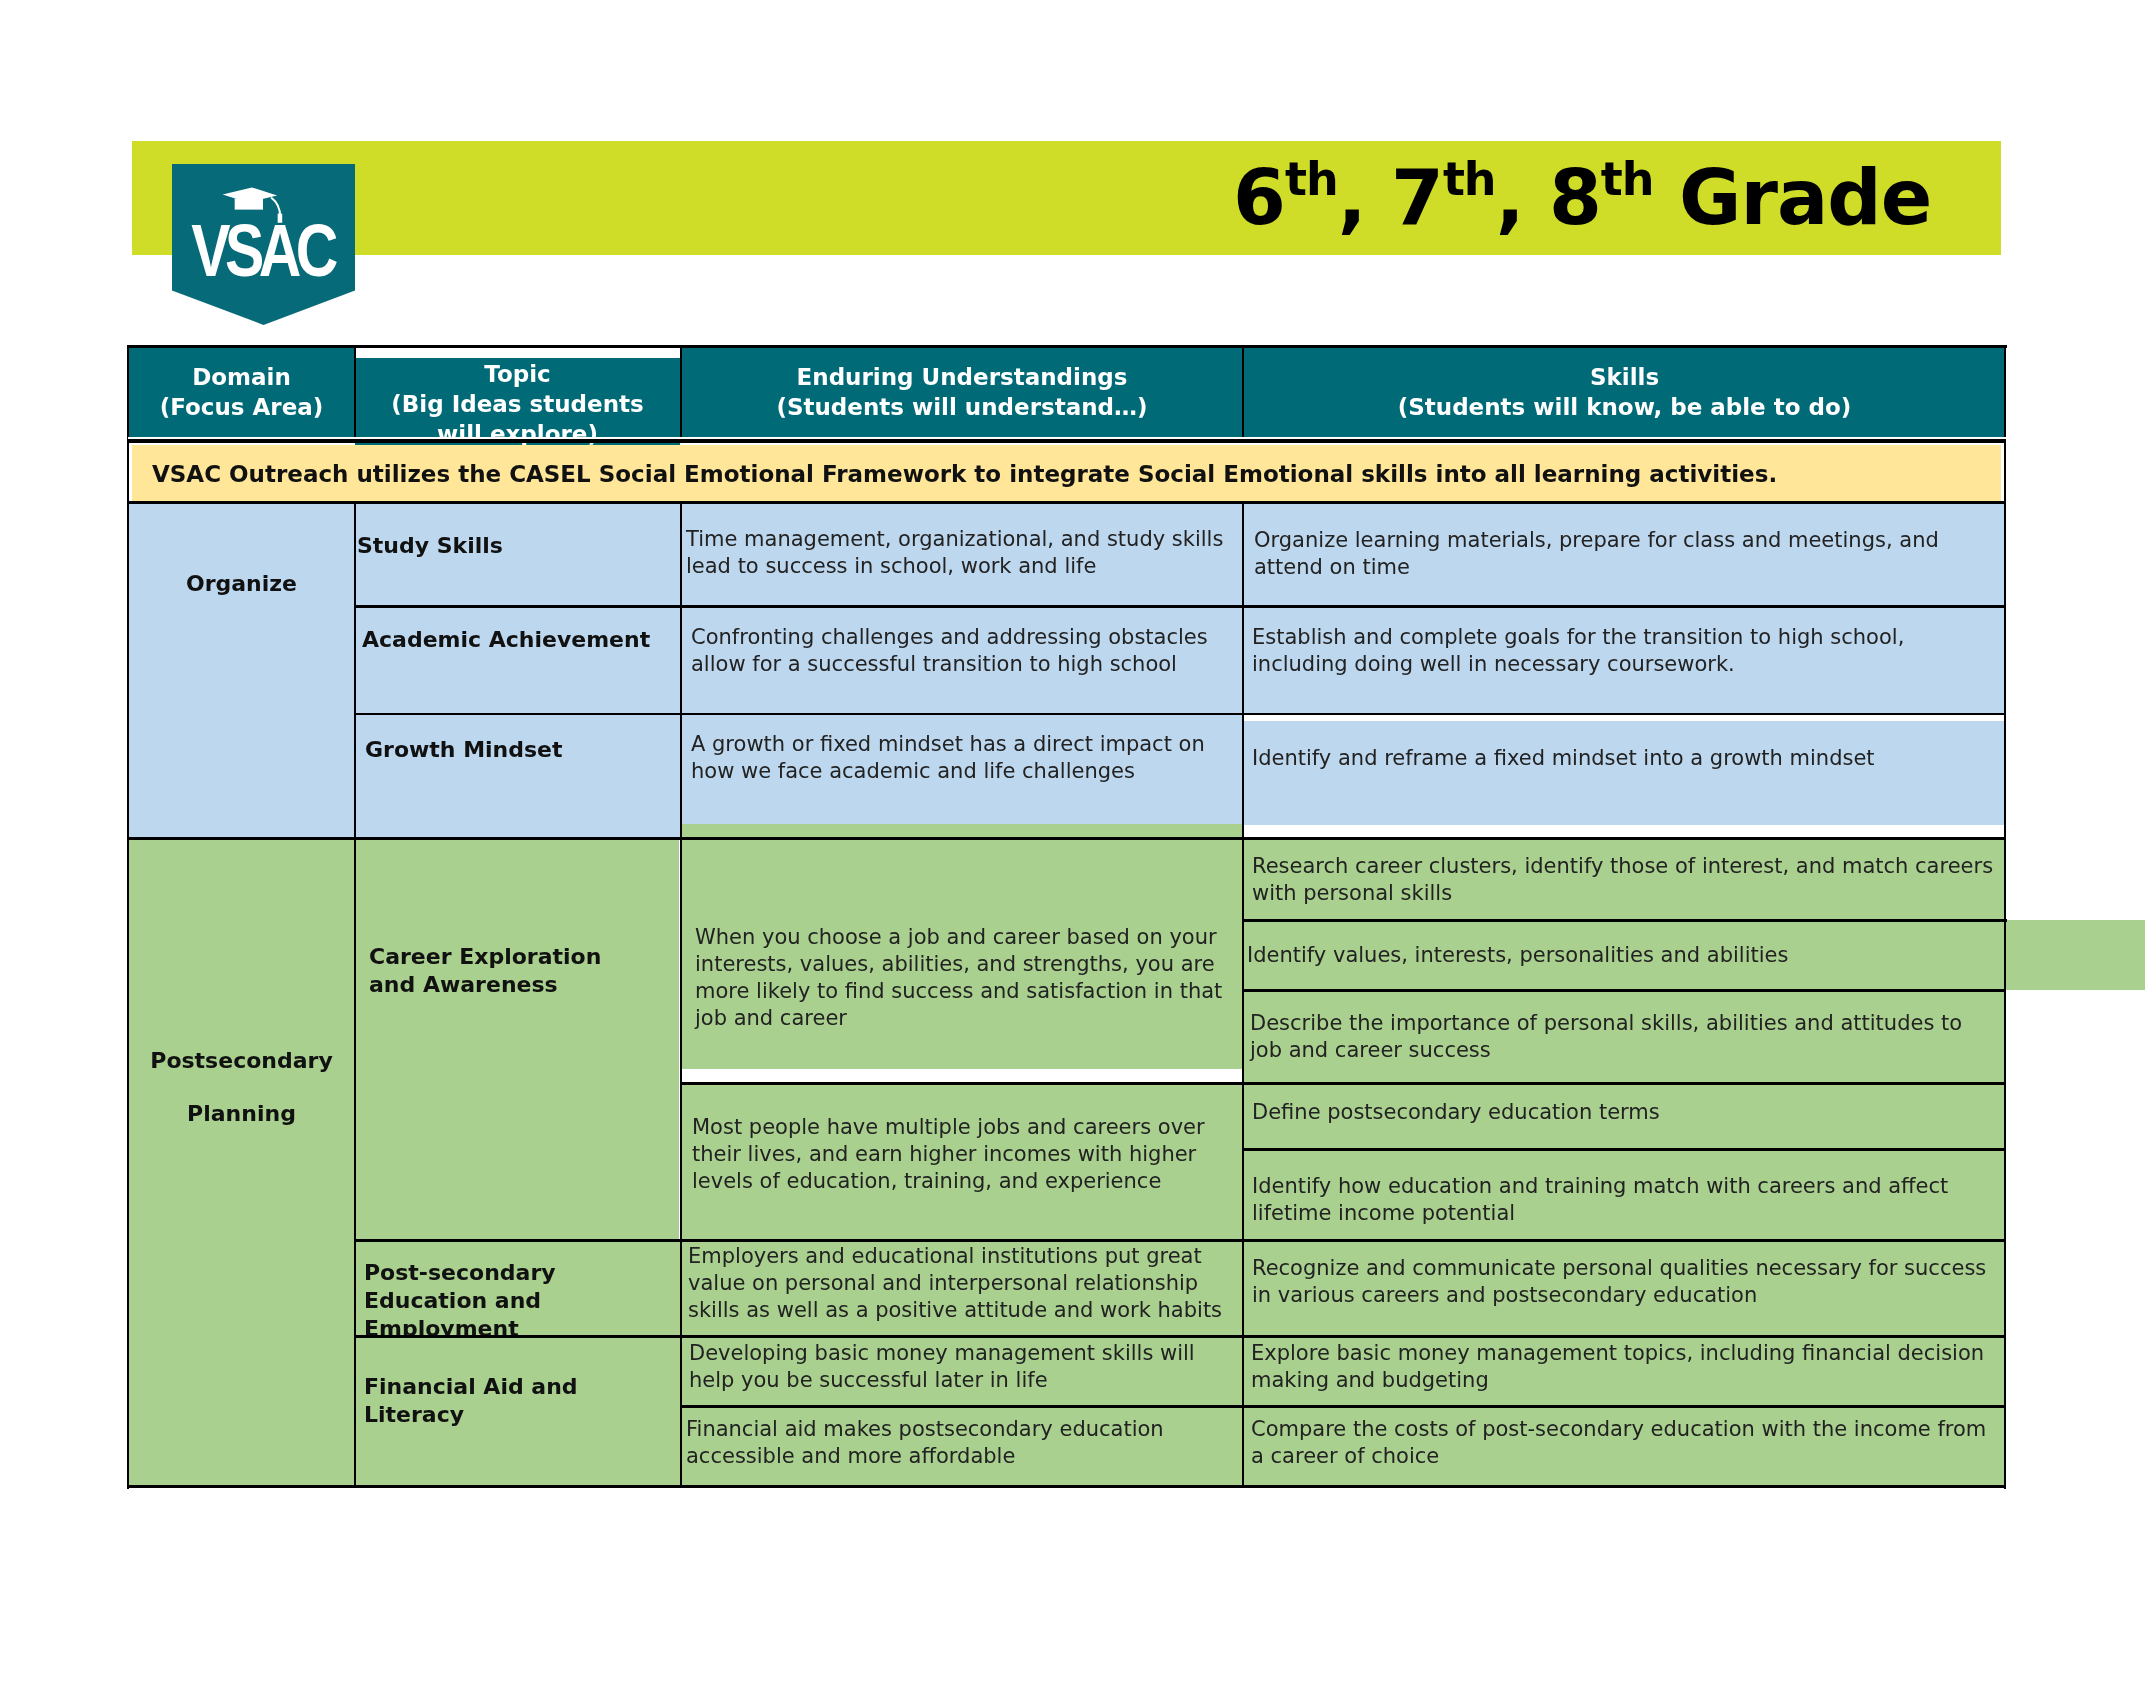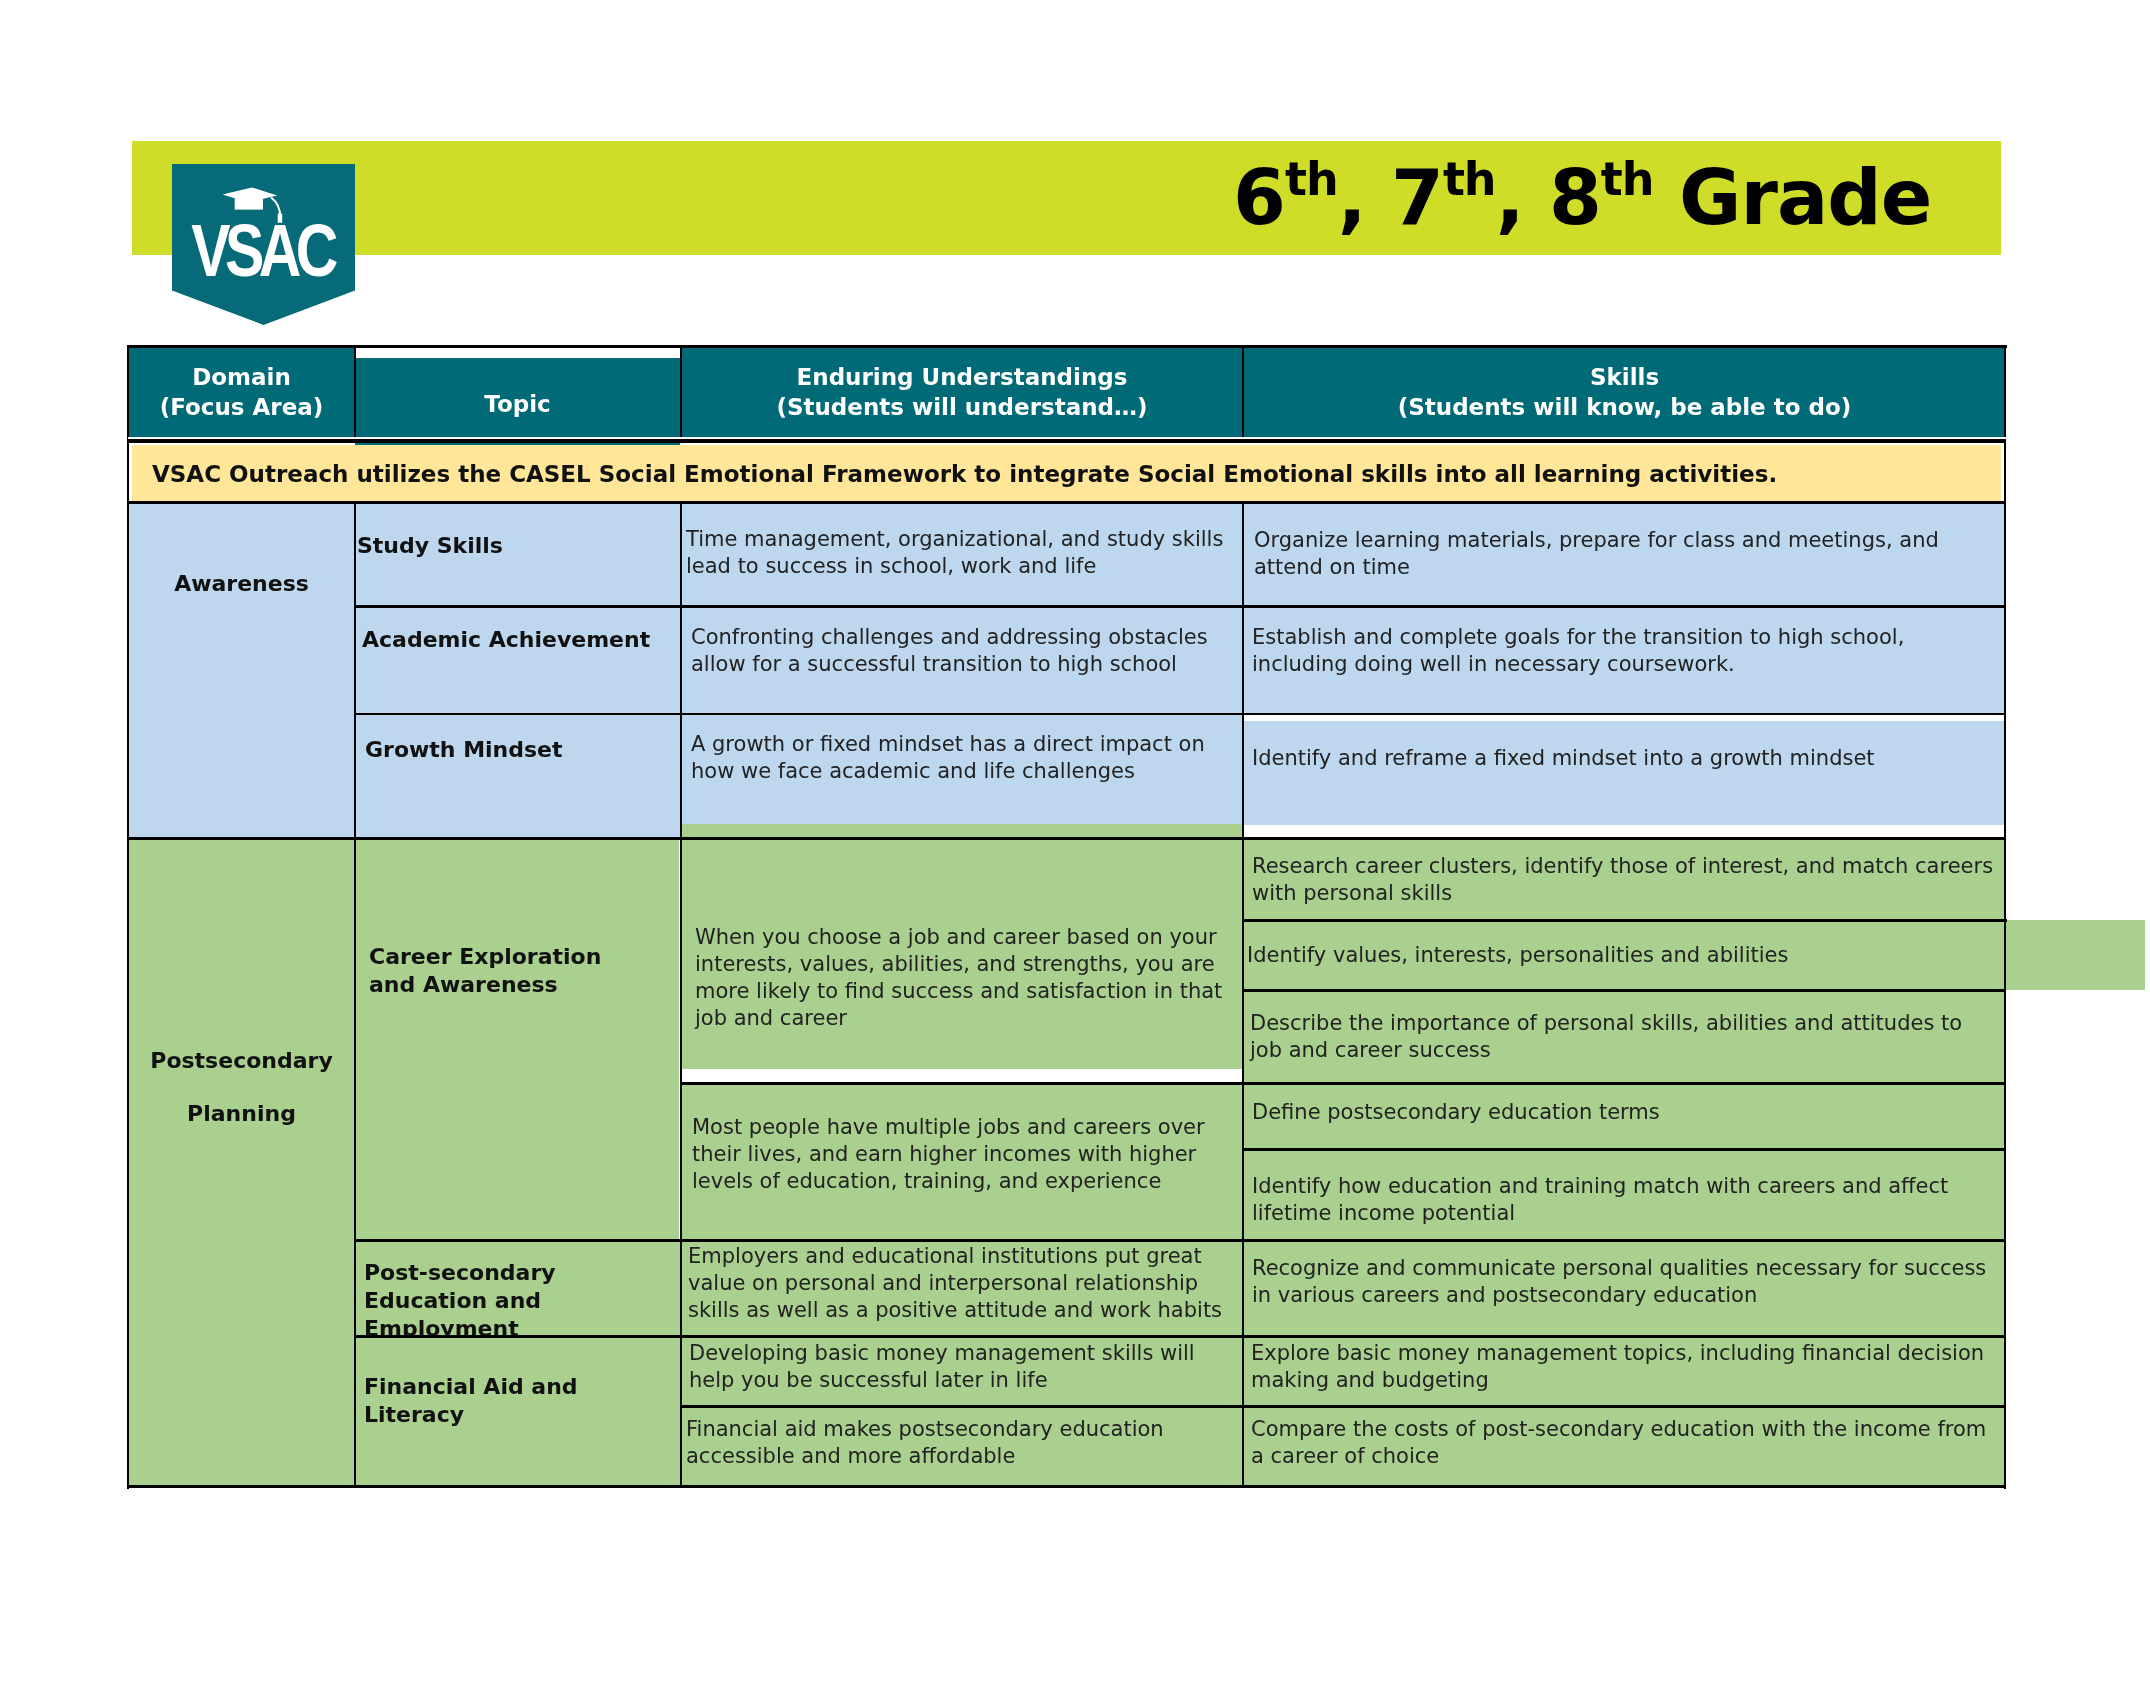--- a/index.html
+++ b/index.html
@@ -51,34 +51,35 @@
 </div>
 
 <div>
 
   <div class="cell hdr" style="left:128px;top:346px;width:227px;height:92px;">
     <div>Domain</div>
     <div>(Focus Area)</div>
   </div>
   <div class="cell hdr" style="left:355px;top:346px;width:325px;height:92px;padding:0 10px;margin-top:12px;">
     <div>Topic</div>
+    <div>(Big Ideas students will explore)</div>
   </div>
   <div class="cell hdr" style="left:681px;top:346px;width:562px;height:92px;">
     <div>Enduring Understandings</div>
     <div>(Students will understand…)</div>
   </div>
   <div class="cell hdr" style="left:1243px;top:346px;width:763px;height:92px;">
     <div>Skills</div>
     <div>(Students will know, be able to do)</div>
   </div>
 
   <div class="cell" style="left:132px;top:445px;width:1869px;height:58px;background:#ffe699;font-weight:bold;font-size:23px;padding-left:20px;">VSAC Outreach utilizes the CASEL Social Emotional Framework to integrate Social Emotional skills into all learning activities.</div>
 
   <div class="cell blue domain" style="left:128px;top:503px;width:227px;height:336px;align-items:flex-start;padding-top:68px;justify-content:flex-start;">
-    <div style="width:100%;text-align:center;">Awareness</div>
+    <div style="width:100%;text-align:center;">Organize</div>
   </div>
 
   <div class="cell blue topic" style="left:355px;top:503px;width:325px;height:104px;align-items:flex-start;padding-top:29px;padding-left:2px;">Study Skills</div>
   <div class="cell blue txt" style="left:681px;top:503px;width:562px;height:104px;align-items:flex-start;padding-top:23px;padding-left:5px;">Time management, organizational, and study skills lead to success in school, work and life</div>
   <div class="cell blue txt" style="left:1243px;top:503px;width:763px;height:104px;align-items:flex-start;padding-top:24px;padding-left:11px;">Organize learning materials, prepare for class and meetings, and attend on time</div>
 
   <div class="cell blue topic" style="left:355px;top:606px;width:325px;height:109px;align-items:flex-start;padding-top:20px;padding-left:7px;">Academic Achievement</div>
   <div class="cell blue txt" style="left:681px;top:606px;width:562px;height:109px;align-items:flex-start;padding-top:17.7px;padding-left:10px;">Confronting challenges and addressing obstacles allow for a successful transition to high school</div>
   <div class="cell blue txt" style="left:1243px;top:606px;width:763px;height:109px;align-items:flex-start;padding-top:17.7px;padding-left:9px;">Establish and complete goals for the transition to high school, including doing well in necessary coursework.</div>
 

